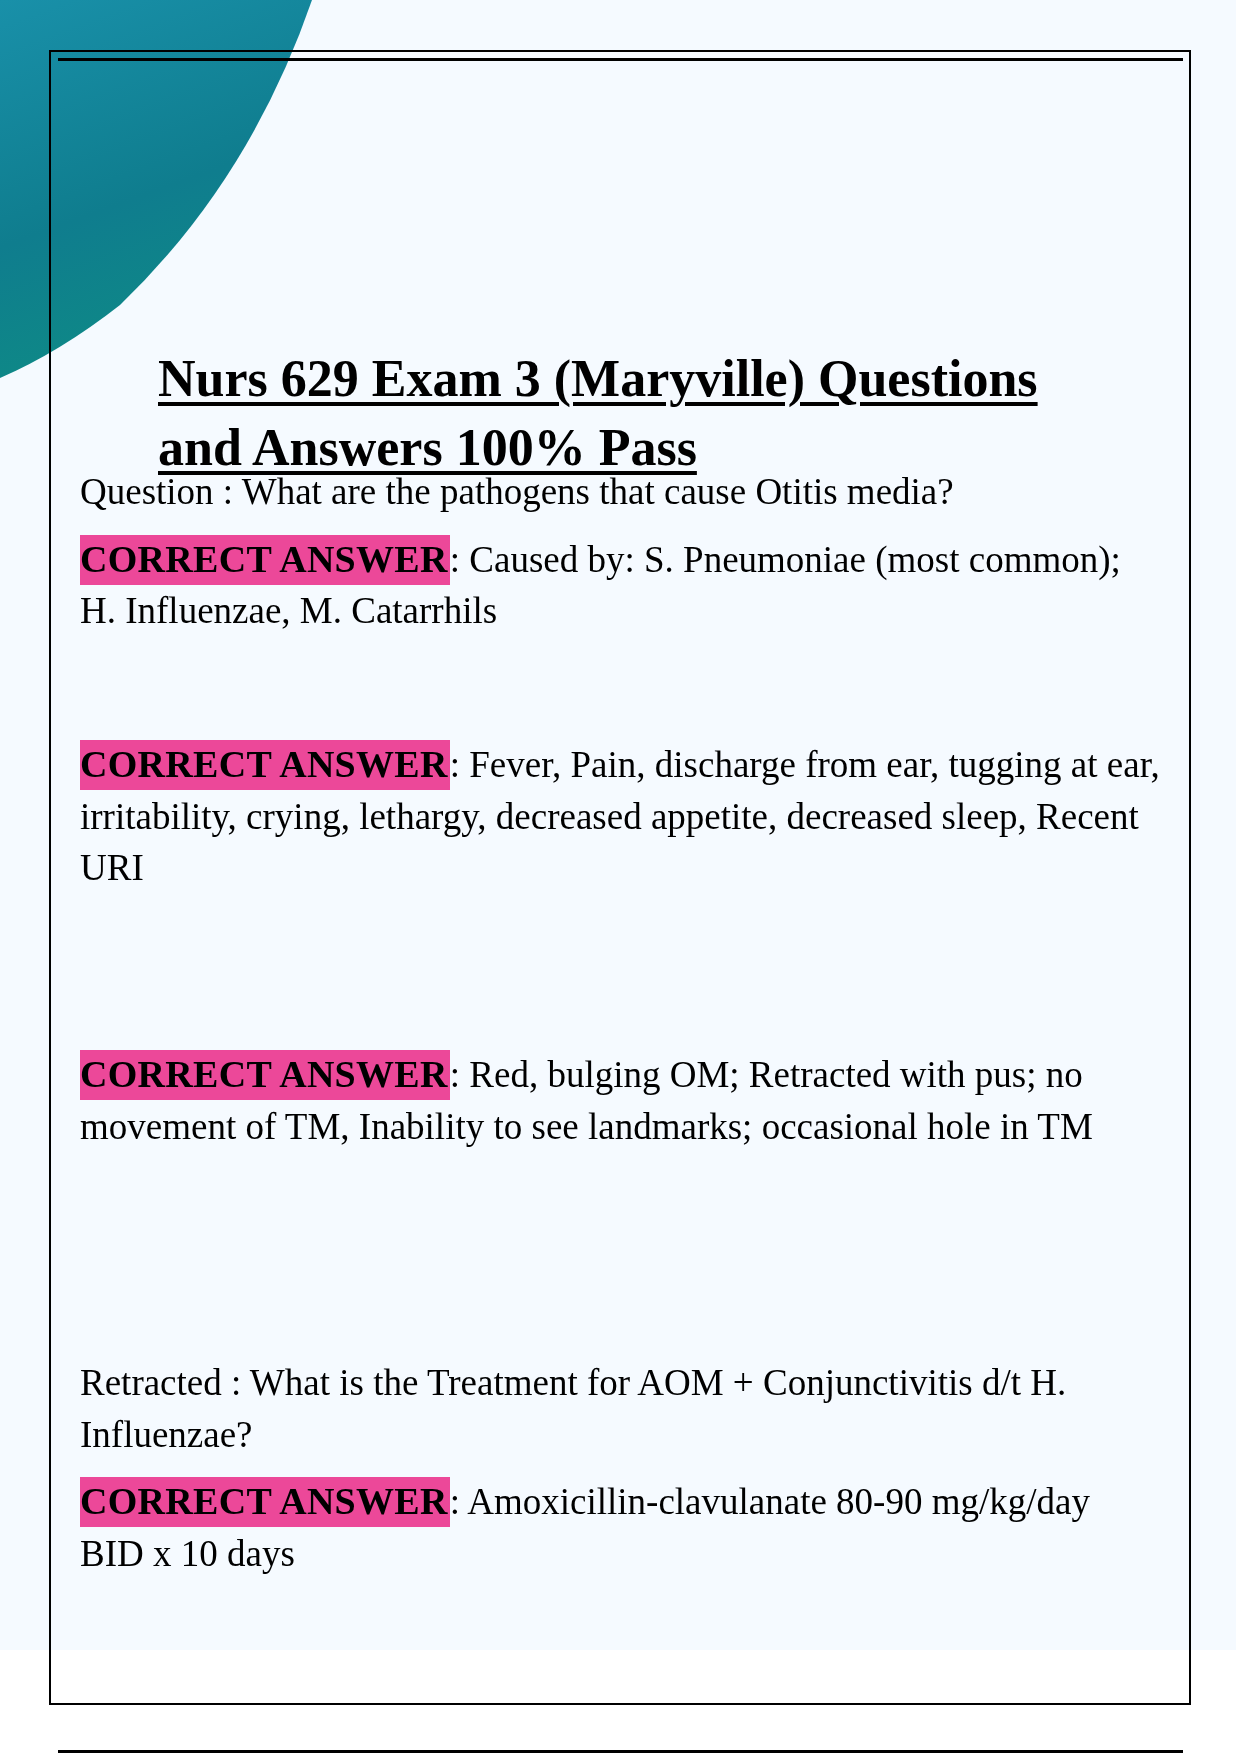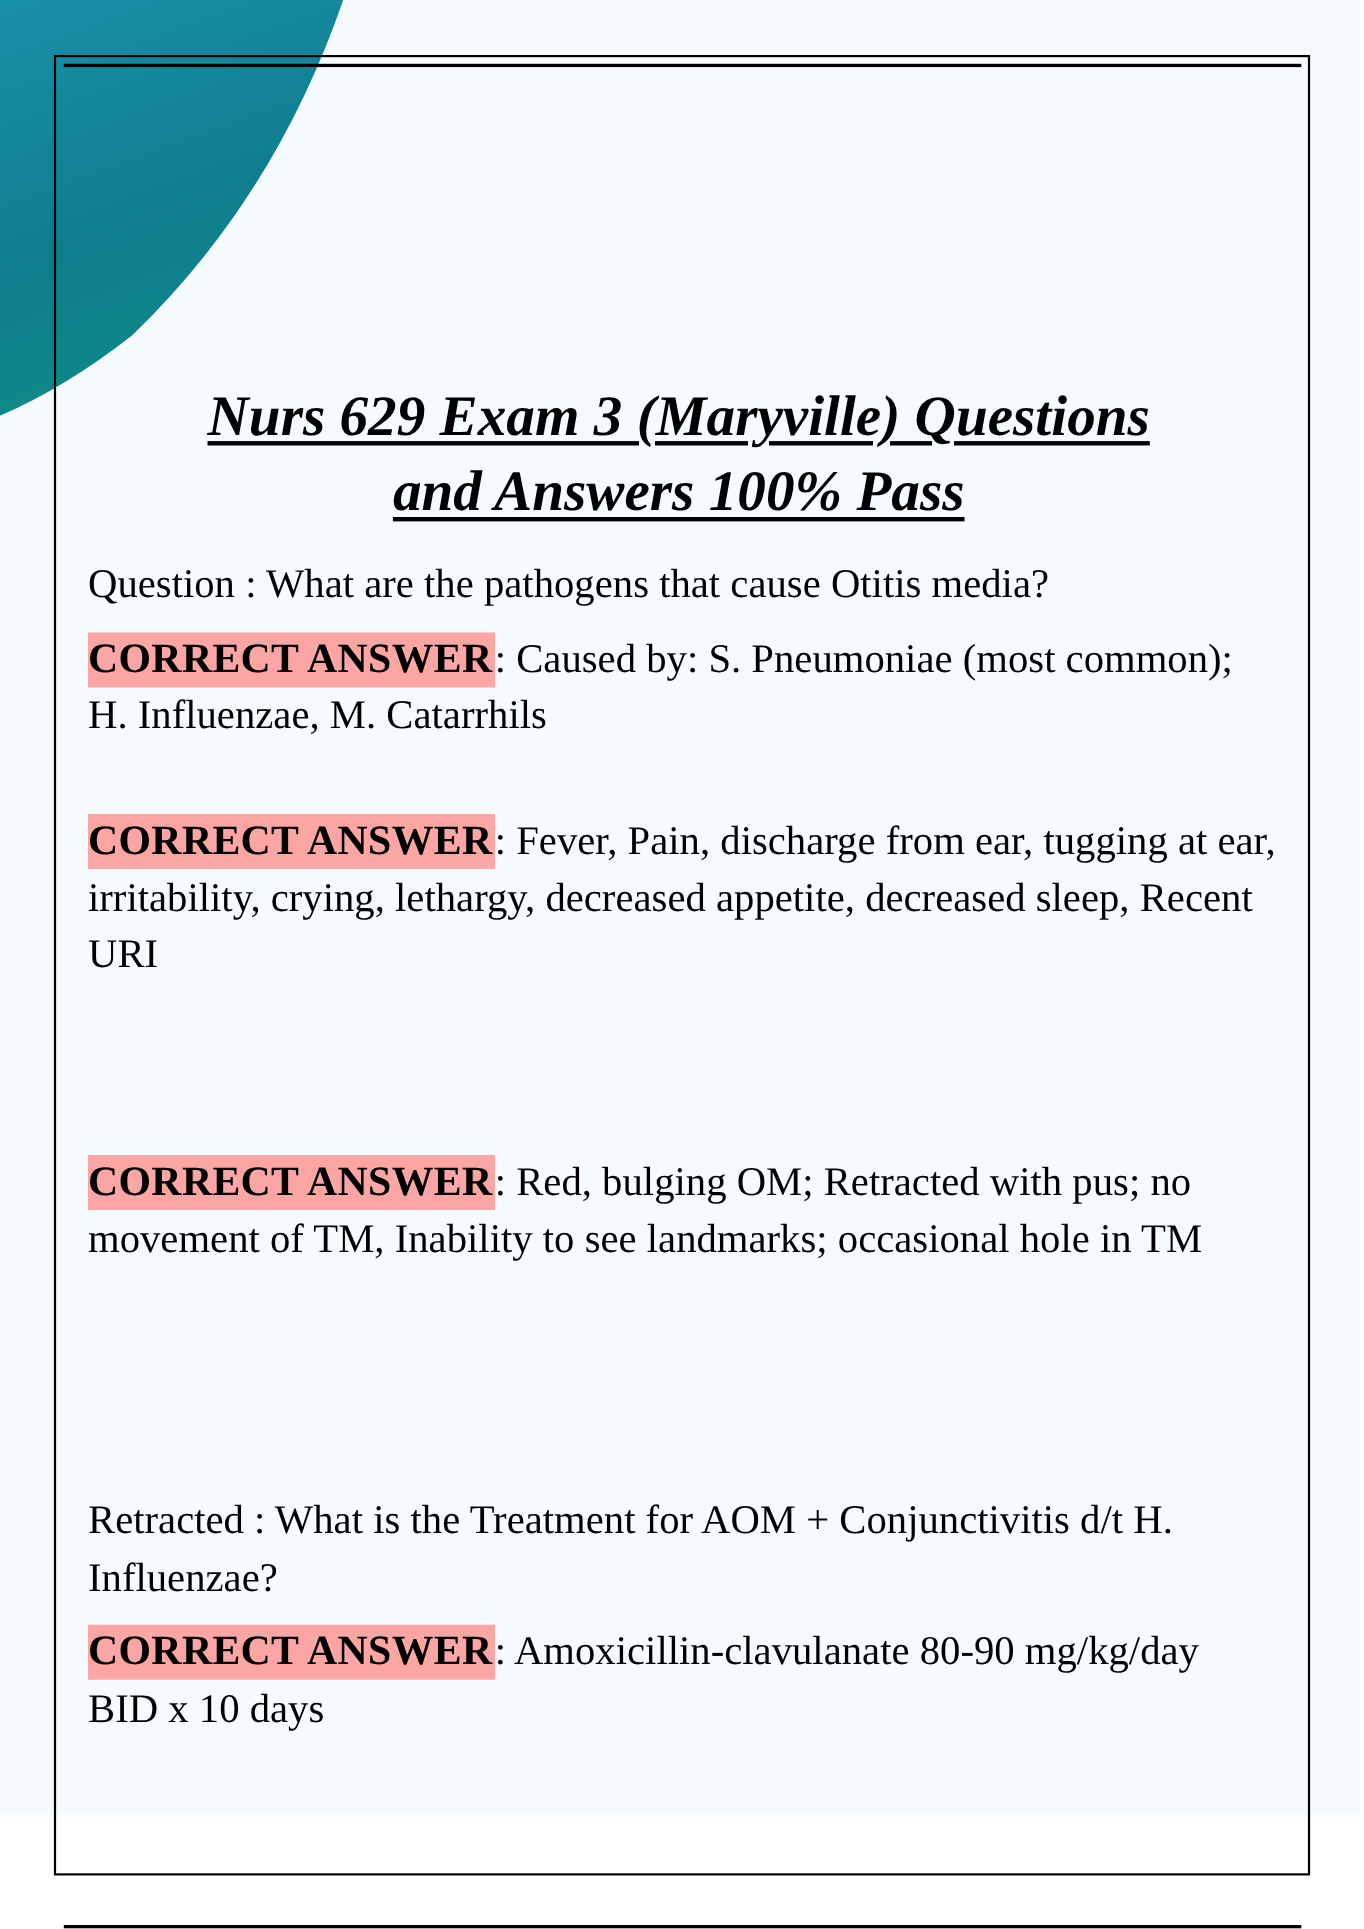--- a/index.html
+++ b/index.html
@@ -23,31 +23,30 @@
   }
   .inner-top-rule {
     position: absolute; left: 58px; top: 58px; width: 1125px; height: 0;
     border-top: 3px solid #000;
   }
   .bottom-rule {
     position: absolute; left: 58px; top: 1750px; width: 1125px; height: 0;
     border-top: 3px solid #000;
   }
   .title {
-    position: absolute; left: 132px; top: 344px; width: 970px;
-    text-align: center; font-weight: bold; font-size: 52px; line-height: 69px;
+    position: absolute; left: 158px; top: 344px; width: 970px;
+    font-weight: bold; font-size: 52px; line-height: 69px;
     margin: 0;
-    font-style: italic;
   }
   .title span { text-decoration: underline; text-decoration-thickness: 4px; text-underline-offset: 6px; }
   .qa { position: absolute; left: 80px; width: 1080px; font-size: 37px; line-height: 51.5px; }
   .qa p { margin: 0; }
   .qa .question { margin-bottom: 16px; }
   .label {
-    background: #fca5a5; font-weight: bold; font-size: 38px; letter-spacing: 0.3px;
+    background: #ec4899; font-weight: bold; font-size: 38px; letter-spacing: 0.3px;
     padding: 3px 2px 5px 0;
   }
 </style>
 </head>
 <body>
 
 <div class="page-bg"></div>
 
 <div class="deco">
   <svg width="330" height="390" viewBox="0 0 330 390">
@@ -63,21 +62,21 @@
 </div>
 
 <div class="frame"></div>
 <div class="inner-top-rule"></div>
 
 <h1 class="title">
   <span>Nurs 629 Exam 3 (Maryville) Questions</span><br>
   <span>and Answers 100% Pass</span>
 </h1>
 
-<div class="qa" style="top:506px;">
+<div class="qa" style="top:466px;">
   <p class="question">Question : What are the pathogens that cause Otitis media?</p>
   <p class="answer"><span class="label">CORRECT ANSWER</span><span>: Caused by: S. Pneumoniae (most common); H. Influenzae, M. Catarrhils</span></p>
 </div>
 
 <div class="qa" style="top:739px;">
   <p class="answer"><span class="label">CORRECT ANSWER</span><span>: Fever, Pain, discharge from ear, tugging at ear, irritability, crying, lethargy, decreased appetite, decreased sleep, Recent URI</span></p>
 </div>
 
 <div class="qa" style="top:1049px;">
   <p class="answer"><span class="label">CORRECT ANSWER</span><span>: Red, bulging OM; Retracted with pus; no movement of TM, Inability to see landmarks; occasional hole in TM</span></p>

